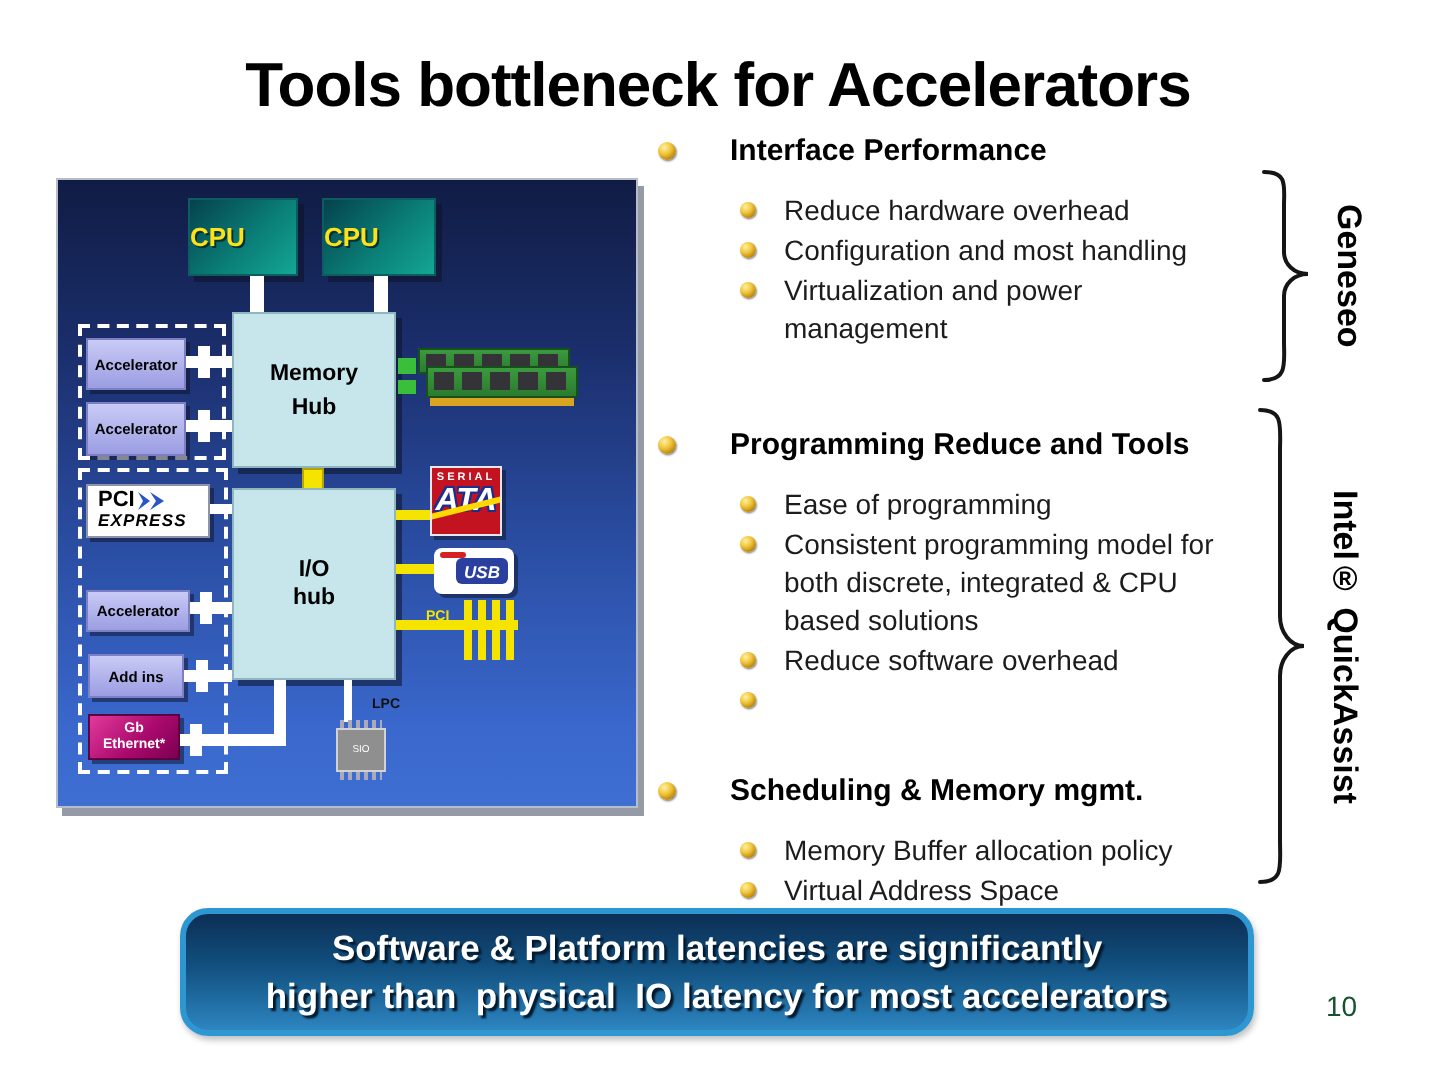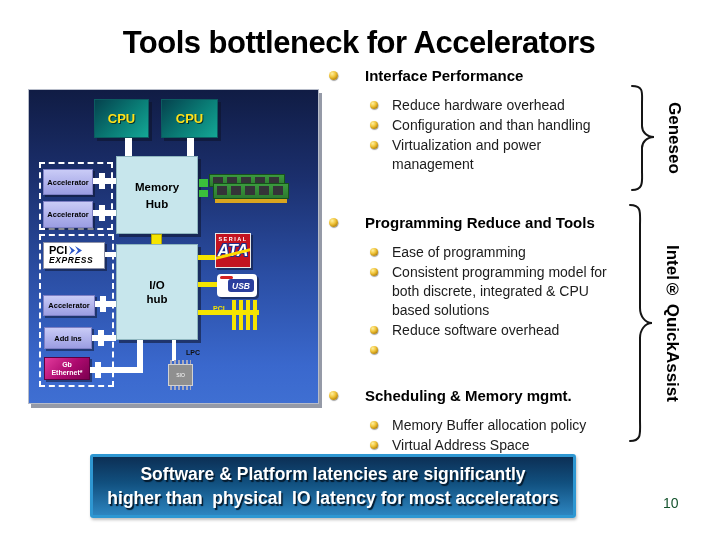--- a/index.html
+++ b/index.html
@@ -8,21 +8,21 @@
   
   .title{position:absolute;top:25px;left:0;right:0;text-align:center;
          font-size:31px;font-weight:bold;letter-spacing:-0.5px;color:#000;}
   
   .panel{position:absolute;left:28px;top:89px;width:289px;height:313px;
          background:linear-gradient(180deg,#101c44 0%,#1b2f6d 28%,#2a4da2 58%,#3a68cd 88%,#3f6fd2 100%);
          border:1px solid #b7bcc9;box-shadow:3px 4px 0 rgba(130,136,152,.85);}
   .panel *{position:absolute;box-sizing:border-box;}
   .box3d{box-shadow:3px 3px 0 rgba(12,18,40,.55);}
   .cpu{background:linear-gradient(135deg,#05424e 0%,#0a7d76 55%,#14a796 100%);
-       color:#ffe11a;font-weight:bold;font-size:13px;display:flex;align-items:center;justify-content:center;
+       color:#ffe11a;font-weight:bold;font-size:13px;display:flex;align-items:center;justify-content:flex-start;
        text-shadow:1px 1px 0 #033;border:1px solid #0c5c60;}
   .cpu1{left:65px;top:9px;width:55px;height:39px;}
   .cpu2{left:132px;top:9px;width:57px;height:39px;}
   .wline{background:#ffffff;}
   .hub{background:#c7e6ec;border:1px solid #8fb6bf;color:#000;font-weight:bold;font-size:11.5px;
        display:flex;flex-direction:column;align-items:center;justify-content:center;gap:5px;text-align:center;}
   .memhub{left:87px;top:66px;width:82px;height:78px;}
   .iohub{left:87px;top:154px;width:82px;height:96px;gap:2px;}
   .dashed{border:2px dashed #fff;}
   .dash1{left:10px;top:72px;width:74px;height:68px;}
@@ -73,21 +73,21 @@
   .h-row{margin-bottom:11px;}
   .li-row{margin-bottom:1px;}
   .li-text{margin-left:14px;width:230px;font-size:14px;line-height:19px;color:#1c1c1c;}
   
   .brace{position:absolute;}
   .vlabel{position:absolute;writing-mode:vertical-rl;text-align:center;font-weight:bold;
           font-size:17px;color:#000;white-space:nowrap;}
   .vl1{left:664px;top:84px;height:108px;}
   .vl2{left:662px;top:203px;height:240px;}
   
-  .banner{position:absolute;left:90px;top:454px;width:486px;height:64px;border-radius:3px;
+  .banner{position:absolute;left:90px;top:454px;width:537px;height:64px;border-radius:14px;
           border:3px solid #2e97d2;box-sizing:border-box;
           background:linear-gradient(180deg,#0c2f55 0%,#11507f 45%,#2d85c0 100%);
           box-shadow:1px 2px 3px rgba(0,0,0,.25);
           display:flex;flex-direction:column;align-items:center;justify-content:center;}
   .banner-line{white-space:pre;color:#fff;font-weight:bold;font-size:17.5px;line-height:24px;
           text-shadow:1.5px 1.5px 1px #04192c;}
   .pagenum{position:absolute;left:663px;top:495px;font-size:14px;color:#14532d;}
 </style>
 </head>
 <body>
@@ -208,21 +208,21 @@
     <div class="row h-row">
       <span class="sph lg"></span>
       <div class="heading">Interface Performance</div>
     </div>
     <div class="row li-row">
         <span class="sph sm"></span>
         <div class="li-text">Reduce hardware overhead</div>
       </div>
     <div class="row li-row">
         <span class="sph sm"></span>
-        <div class="li-text">Configuration and than handling</div>
+        <div class="li-text">Configuration and most handling</div>
       </div>
     <div class="row li-row">
         <span class="sph sm"></span>
         <div class="li-text">Virtualization and power management</div>
       </div>
   </div>
 
   <div class="sec" style="top:213px;">
     <div class="row h-row">
       <span class="sph lg"></span>

